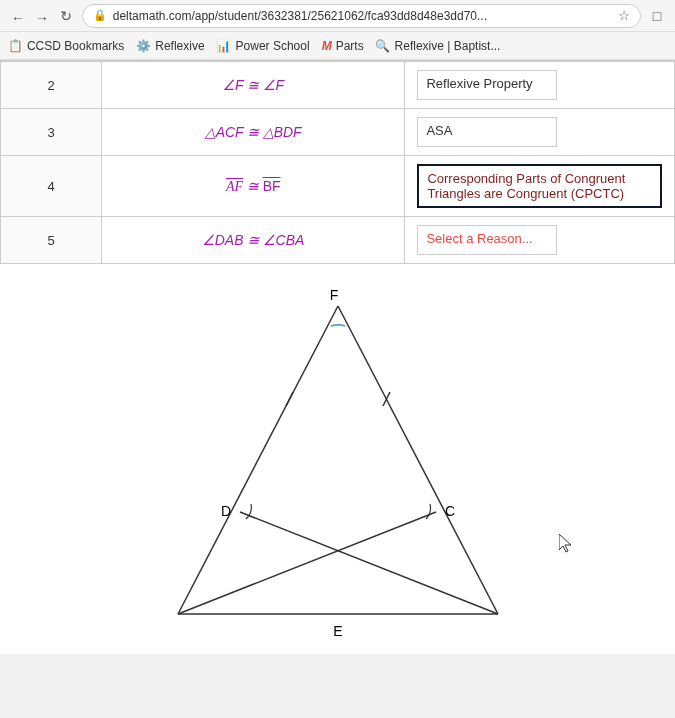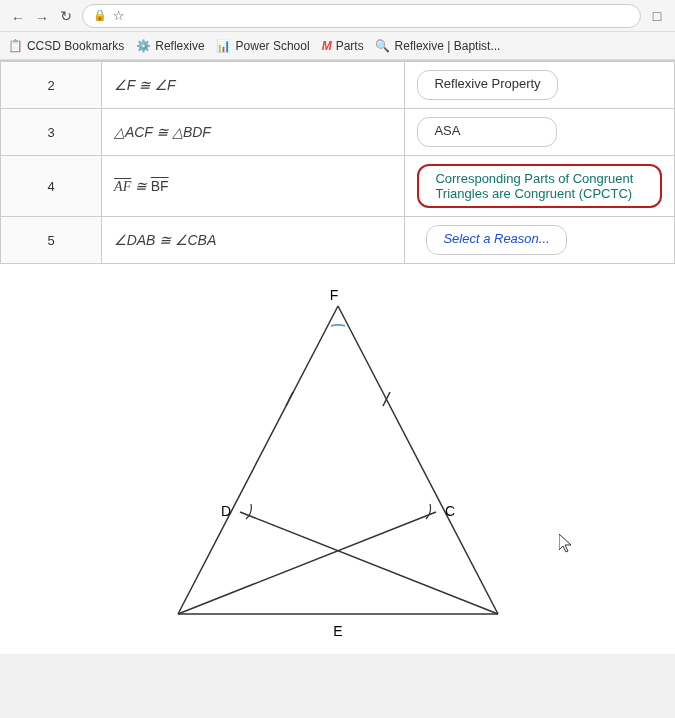--- a/index.html
+++ b/index.html
@@ -122,49 +122,48 @@
     .row-number {
       width: 40px;
       text-align: center;
       color: #333;
       font-size: 13px;
       background: #fafafa;
     }
 
     .statement-cell {
       width: 45%;
+      text-align: center;
       font-size: 14px;
-      color: #404040;
+      color: #a21caf;
     }
 
     .reason-cell {
       width: 40%;
       font-size: 13px;
       color: #333;
     }
 
     .reason-box {
       border: 1px solid #ccc;
-      padding: 5px 16px;
+      padding: 5px 8px;
       min-height: 30px;
       background: white;
-      border-radius: 12px;
+      border-radius: 0;
       display: inline-block;
       min-width: 140px;
     }
 
     .reason-select {
-      color: #1d4ed8;
-      font-style: italic;
-      margin-left: 9px;
+      color: #ef4444;
     }
 
     .reason-active {
-      border: 2px solid #b91c1c;
-      color: #0f766e;
+      border: 2px solid #0f172a;
+      color: #7f1d1d;
     }
 
     
     .math {
       font-style: italic;
     }
 
     
     .diagram-container {
       background: white;
@@ -197,20 +196,21 @@
 
 <div class="browser-chrome">
   <div class="address-bar">
     <div class="nav-buttons">
       <div class="nav-btn">←</div>
       <div class="nav-btn">→</div>
       <div class="nav-btn">↻</div>
     </div>
     <div class="url-bar">
       <span class="url-lock">🔒</span>
+      <span class="url-text">deltamath.com/app/student/3632381/25621062/fca93dd8d48e3dd70...</span>
       <span class="url-star">☆</span>
     </div>
     <div class="nav-btn">□</div>
   </div>
   <div class="bookmarks-bar">
     <div class="bookmark-item">
       <span class="bookmark-icon">📋</span>
       <span>CCSD Bookmarks</span>
     </div>
     <div class="bookmark-item">

